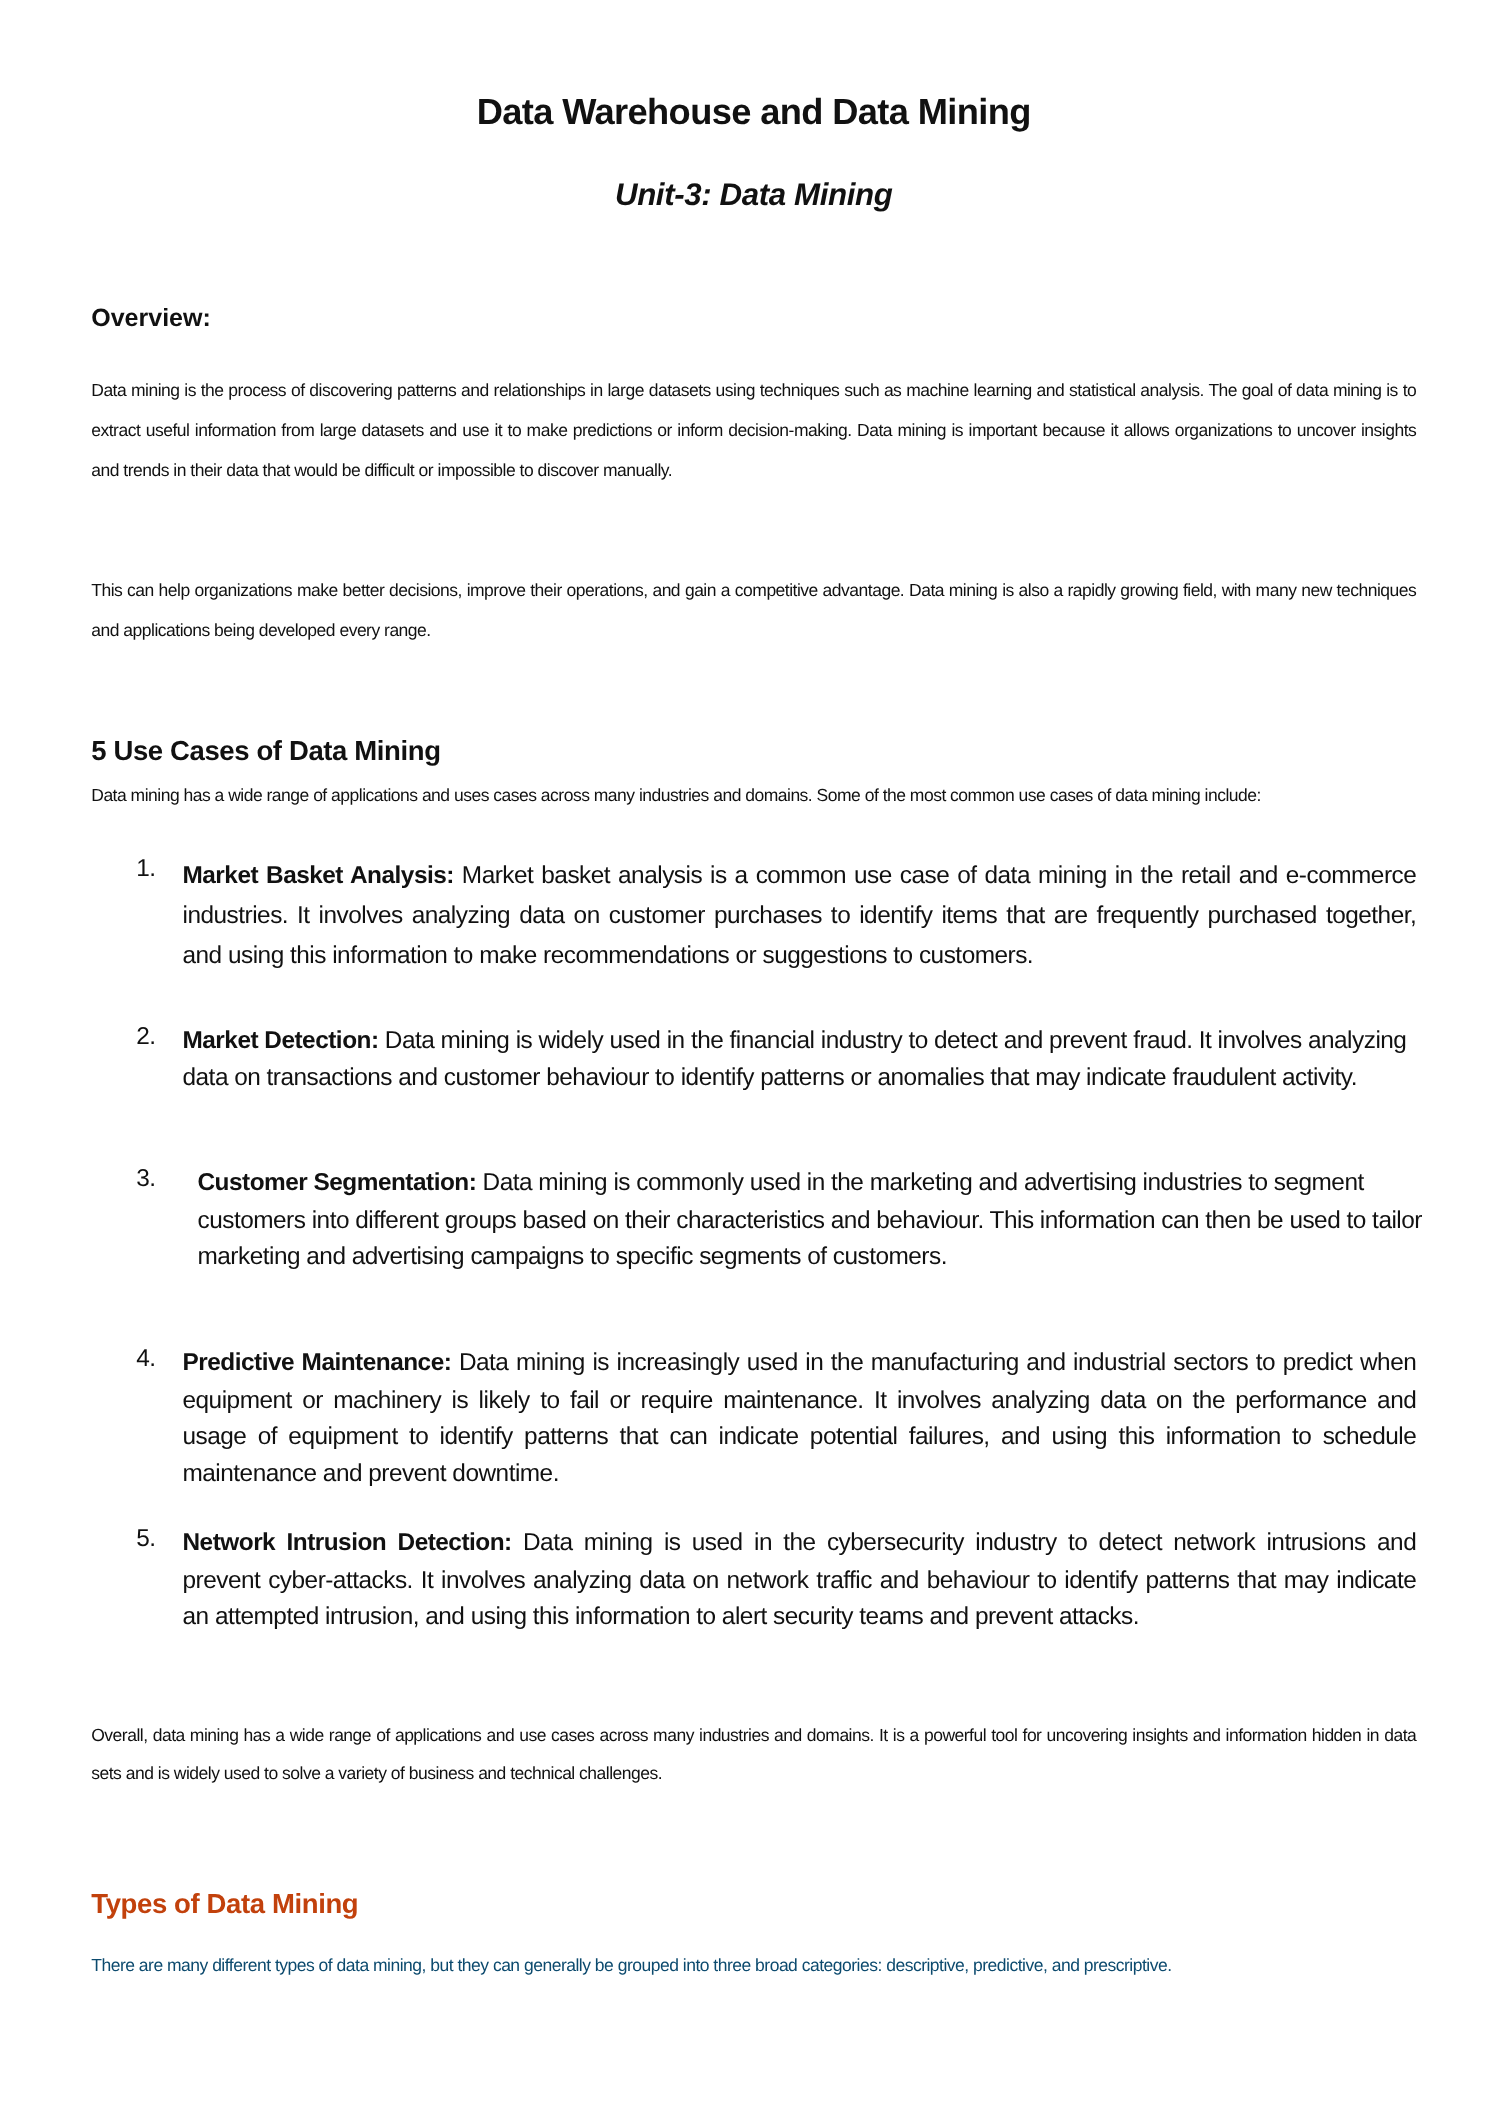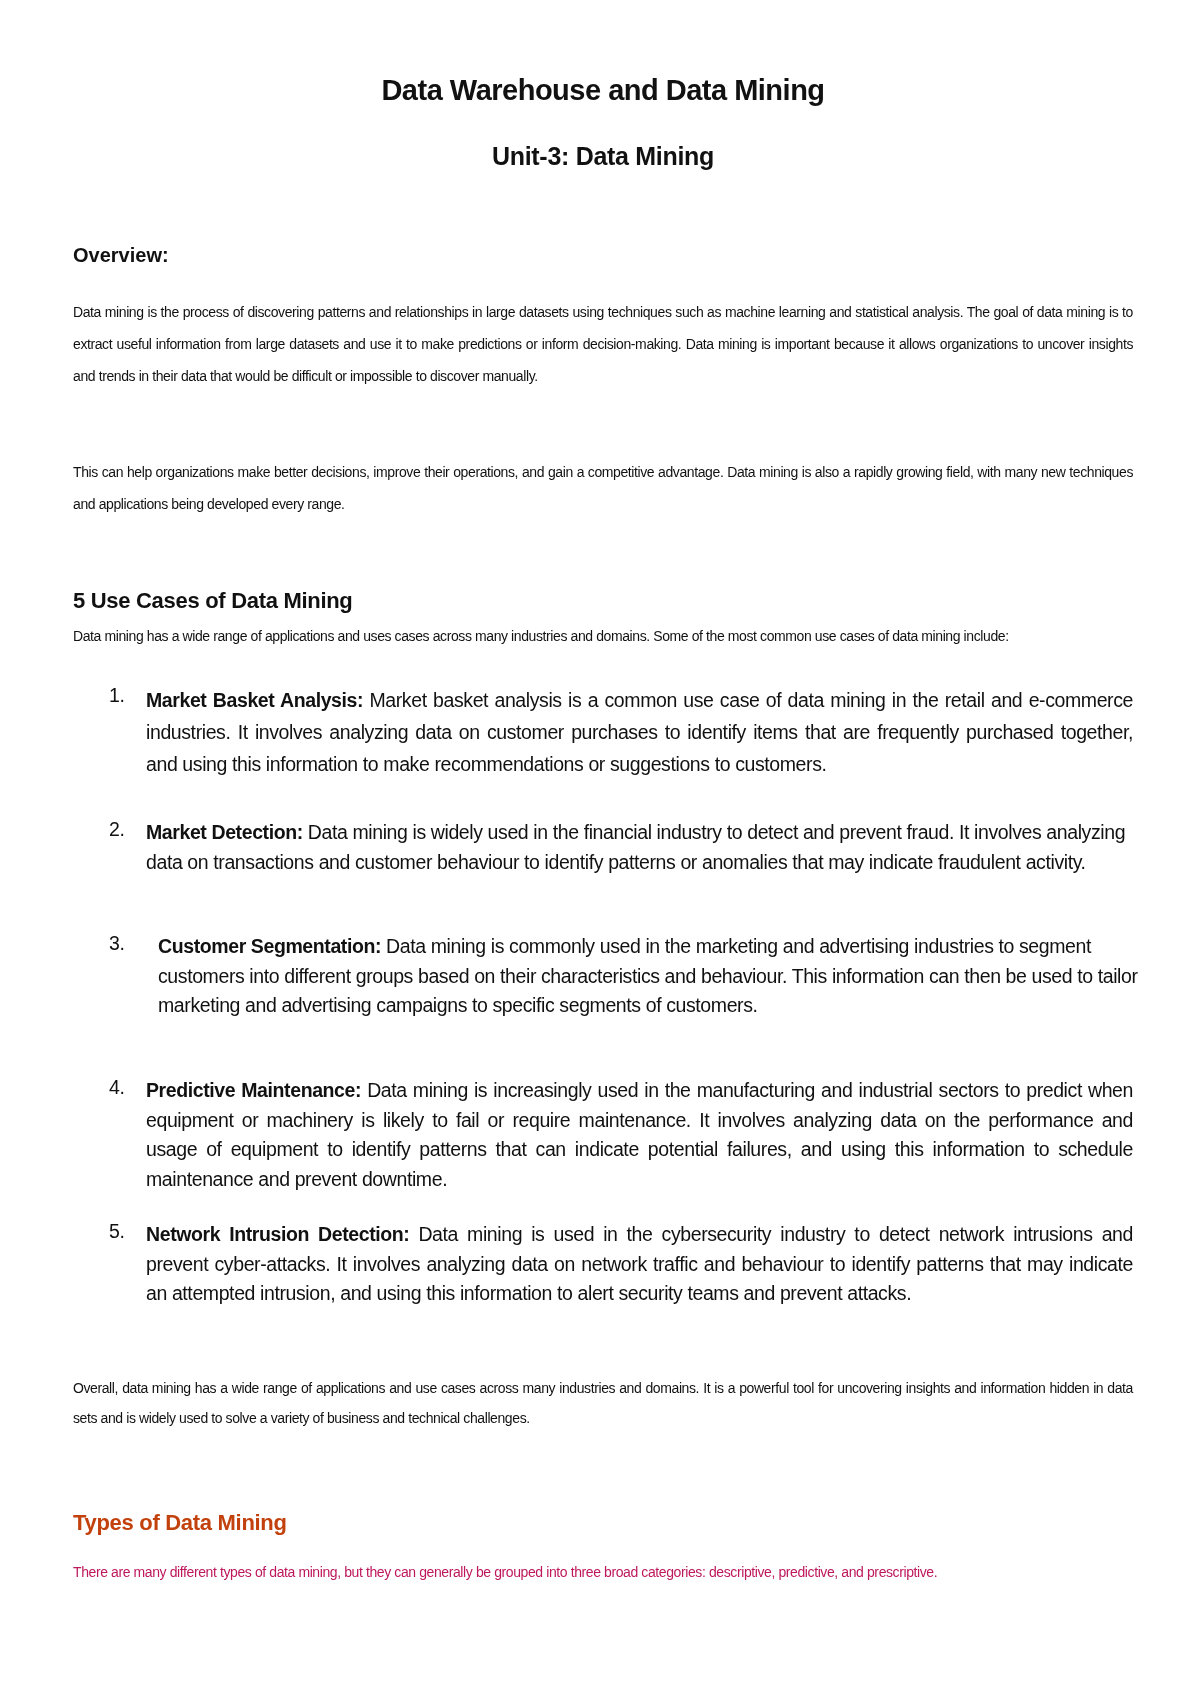--- a/index.html
+++ b/index.html
@@ -7,21 +7,21 @@
     width: 1200px; height: 1696px; position: relative; overflow: hidden;
     font-family: "Liberation Sans", sans-serif; color: #111111;
   }
   .page { position: absolute; left: 73px; top: 0; width: 1060px; }
   .title {
     position: absolute; left: 0; width: 1060px; top: 74px;
     text-align: center; font-size: 29px; font-weight: bold; letter-spacing: -0.5px;
   }
   .subtitle {
     position: absolute; left: 0; width: 1060px; top: 142px;
-    text-align: center; font-size: 25px; font-weight: bold; letter-spacing: -0.3px;
+    text-align: center; font-size: 25px; font-weight: bold; letter-spacing: -0.3px; font-style: italic;
   }
   .h-overview { position: absolute; top: 244px; left: 0; font-size: 20px; font-weight: bold; }
   .para {
     position: absolute; left: 0; width: 1060px;
     font-size: 14px; line-height: 32px; text-align: justify; letter-spacing: -0.4px;
   }
   .p1 { top: 296px; }
   .p2 { top: 456px; }
   .h-uses { position: absolute; top: 588px; left: 0; font-size: 22px; font-weight: bold; letter-spacing: -0.3px; }
   .p3 { top: 620px; }
@@ -36,21 +36,21 @@
   .li1 { top: 684px; }
   .li2 { top: 818px; }
   .li3 { top: 932px; }
   .li4 { top: 1076px; }
   .li5 { top: 1220px; }
   .li3 .body { text-align: left; margin-left: 12px; }
   .li2 .body { text-align: left; }
   .term { font-weight: bold; }
   .p4 { top: 1374px; line-height: 29.5px; }
   .h-types { position: absolute; top: 1510px; left: 0; font-size: 22px; font-weight: bold; color: #c2410c; letter-spacing: -0.3px; }
-  .p5 { top: 1556px; color: #be185d; }
+  .p5 { top: 1556px; color: #0c4a6e; }
 </style>
 </head>
 <body>
 
 <div class="page">
   <div class="title">Data Warehouse and Data Mining</div>
   <div class="subtitle">Unit-3: Data Mining</div>
 
   <div class="h-overview">Overview:</div>
   <div class="para p1">Data mining is the process of discovering patterns and relationships in large datasets using techniques such as machine learning and statistical analysis. The goal of data mining is to extract useful information from large datasets and use it to make predictions or inform decision-making. Data mining is important because it allows organizations to uncover insights and trends in their data that would be difficult or impossible to discover manually.</div>

